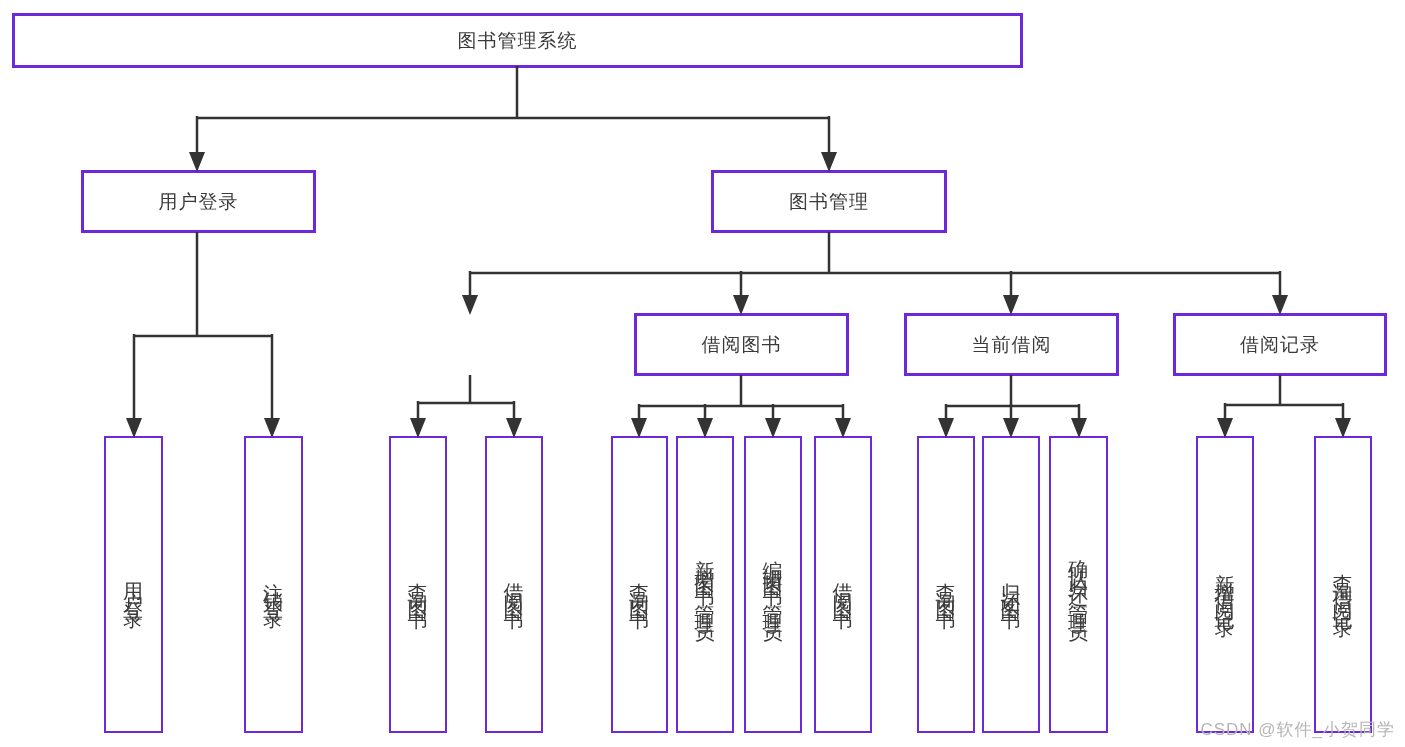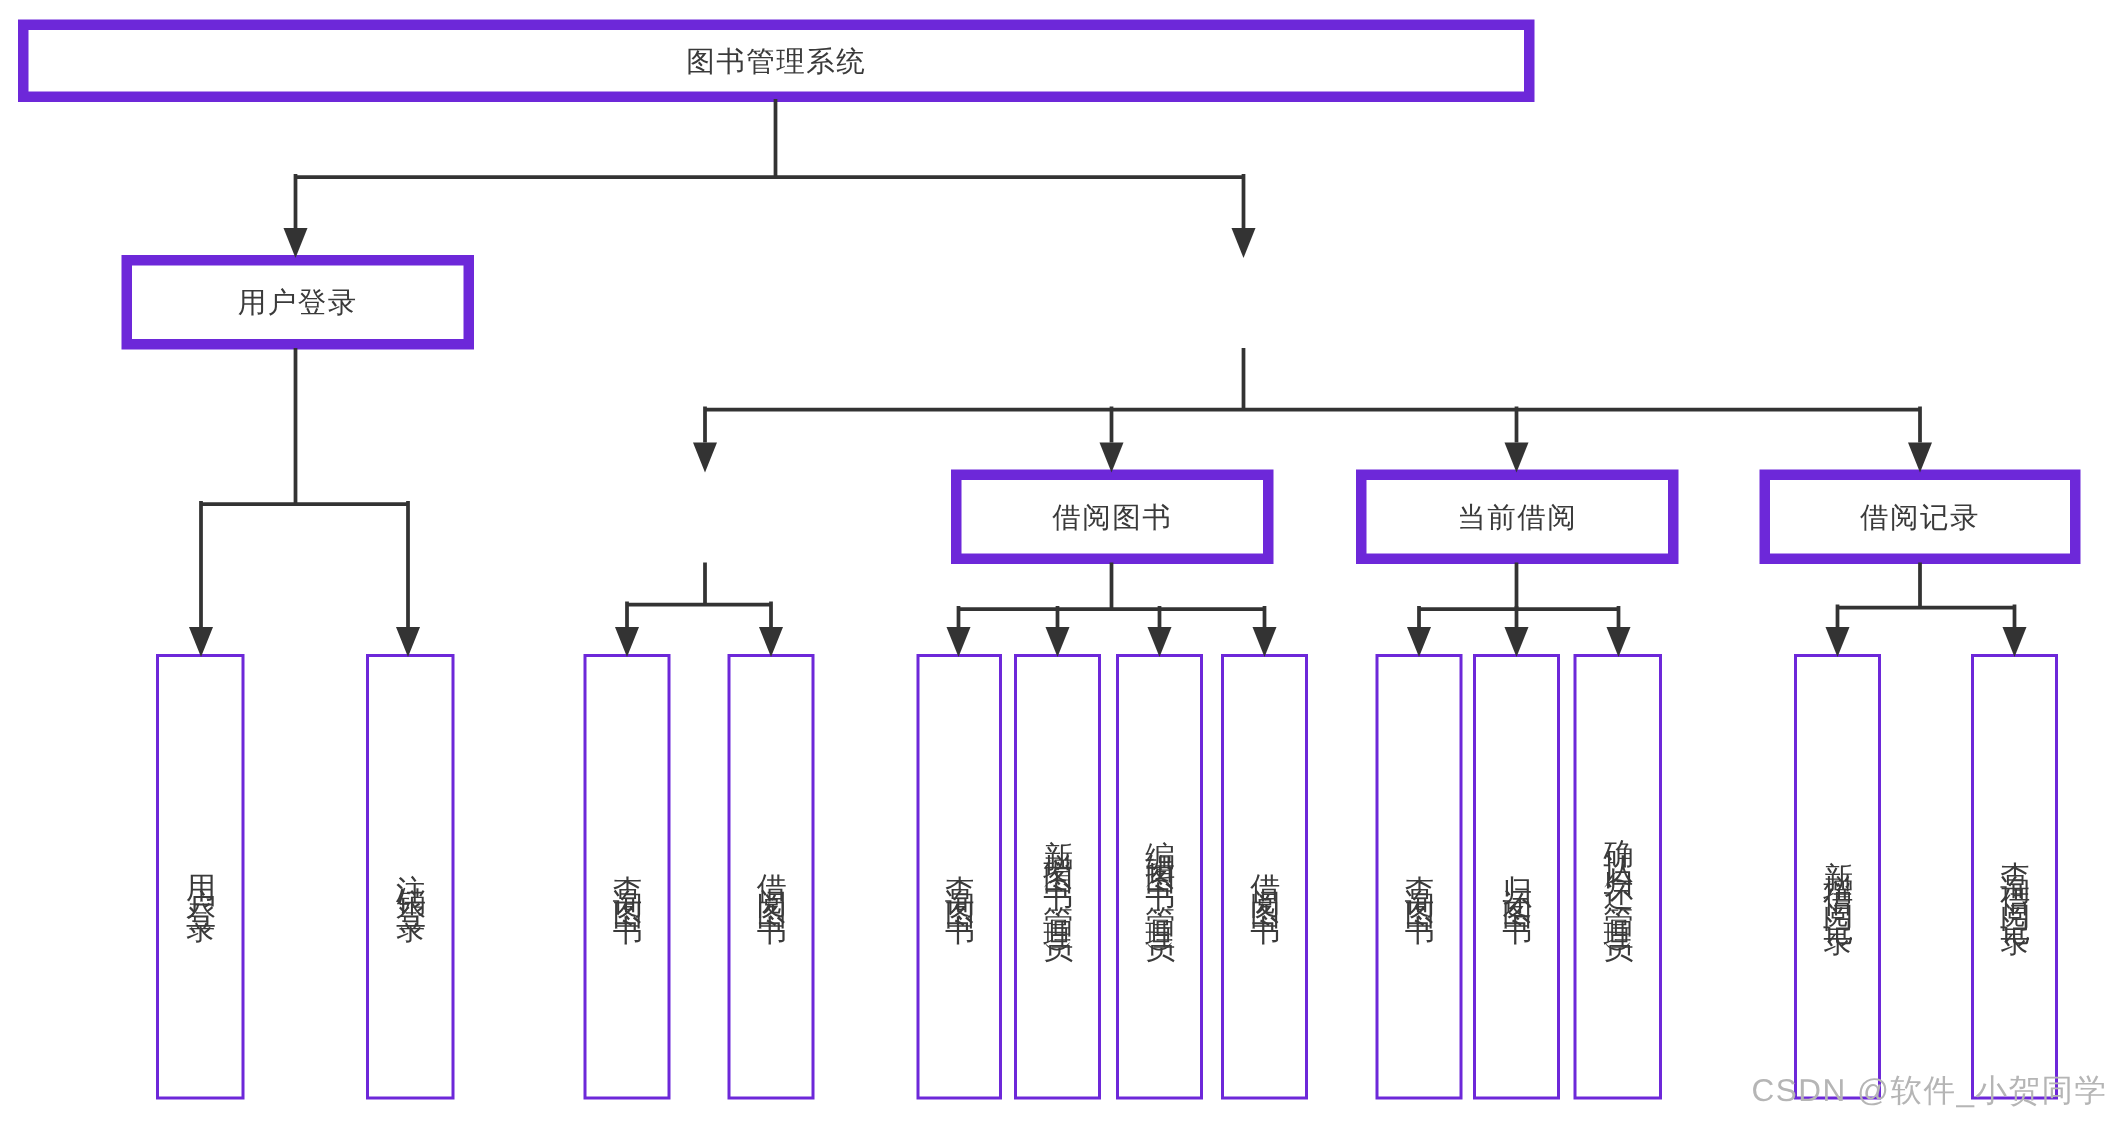--- a/index.html
+++ b/index.html
@@ -7,21 +7,21 @@
   #stage {
     position: relative;
     width: 1405px;
     height: 747px;
     background: #ffffff;
     overflow: hidden;
   }
   .box {
     position: absolute;
     background: #ffffff;
-    border: 7px solid #6d28d9;
+    border: 3px solid #6d28d9;
     display: flex;
     align-items: center;
     justify-content: center;
     color: #3a3a3a;
     font-size: 19px;
     letter-spacing: 1px;
     z-index: 2;
   }
   .leaf {
     border-width: 2.5px;
@@ -35,23 +35,23 @@
   #connectors {
     position: absolute;
     left: 0; top: 0;
     z-index: 4;
     pointer-events: none;
   }
   #connectors line, #connectors path { stroke: #333333; stroke-width: 2.5; fill: none; }
   #connectors polygon { fill: #333333; stroke: none; }
   .watermark {
     position: absolute;
-    right: 0;
+    right: 10px;
     bottom: 6px;
-    font-size: 21px;
+    font-size: 17px;
     letter-spacing: 1px;
     color: #b5b5b5;
     z-index: 10;
     margin-left: 21px;
   }
 
   
   .n-root  { left: 12px;   top: 13px;  width: 1011px; height: 55px; }
   .n-l2a   { left: 81px;   top: 170px; width: 235px;  height: 63px; }
   .n-l2b   { left: 711px;  top: 170px; width: 236px;  height: 63px; }
@@ -136,20 +136,21 @@
     <line x1="1225" y1="405" x2="1343" y2="405"></line>
     <line x1="1225" y1="403" x2="1225" y2="418"></line>
     <polygon points="1217,418 1233,418 1225,438"></polygon>
     <line x1="1343" y1="403" x2="1343" y2="418"></line>
     <polygon points="1335,418 1351,418 1343,438"></polygon>
   </svg>
 
   <div class="box n-root">图书管理系统</div>
 
   <div class="box n-l2a">用户登录</div>
+  <div class="box n-l2b">图书管理</div>
 
   <div class="box n-l3b">借阅图书</div>
   <div class="box n-l3d">借阅记录</div>
   <div class="box n-l3c">当前借阅</div>
 
   <div class="box leaf lf-1">用户登录</div>
   <div class="box leaf lf-2">注销登录</div>
 
   <div class="box leaf lf-3">查询图书</div>
   <div class="box leaf lf-4">借阅图书</div>

